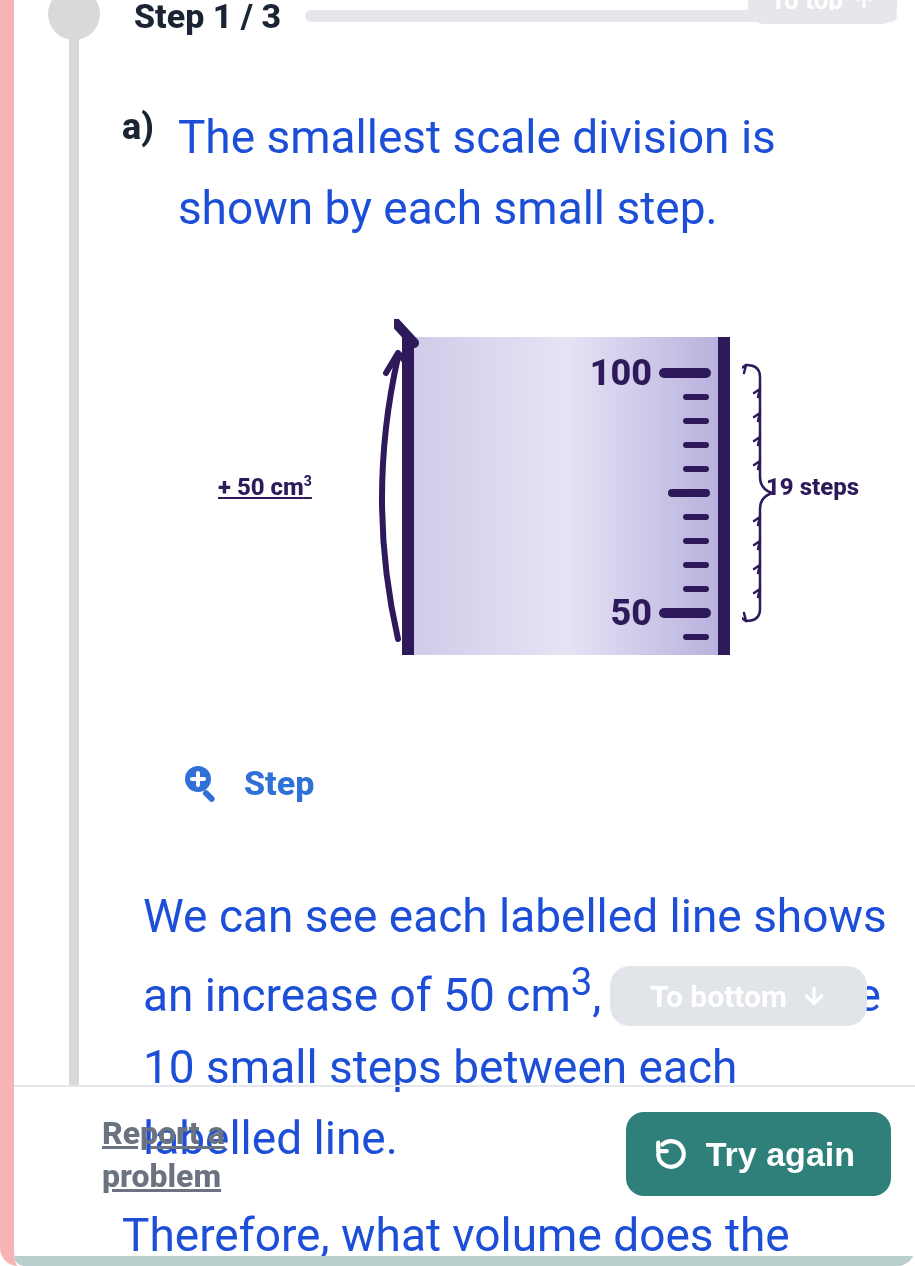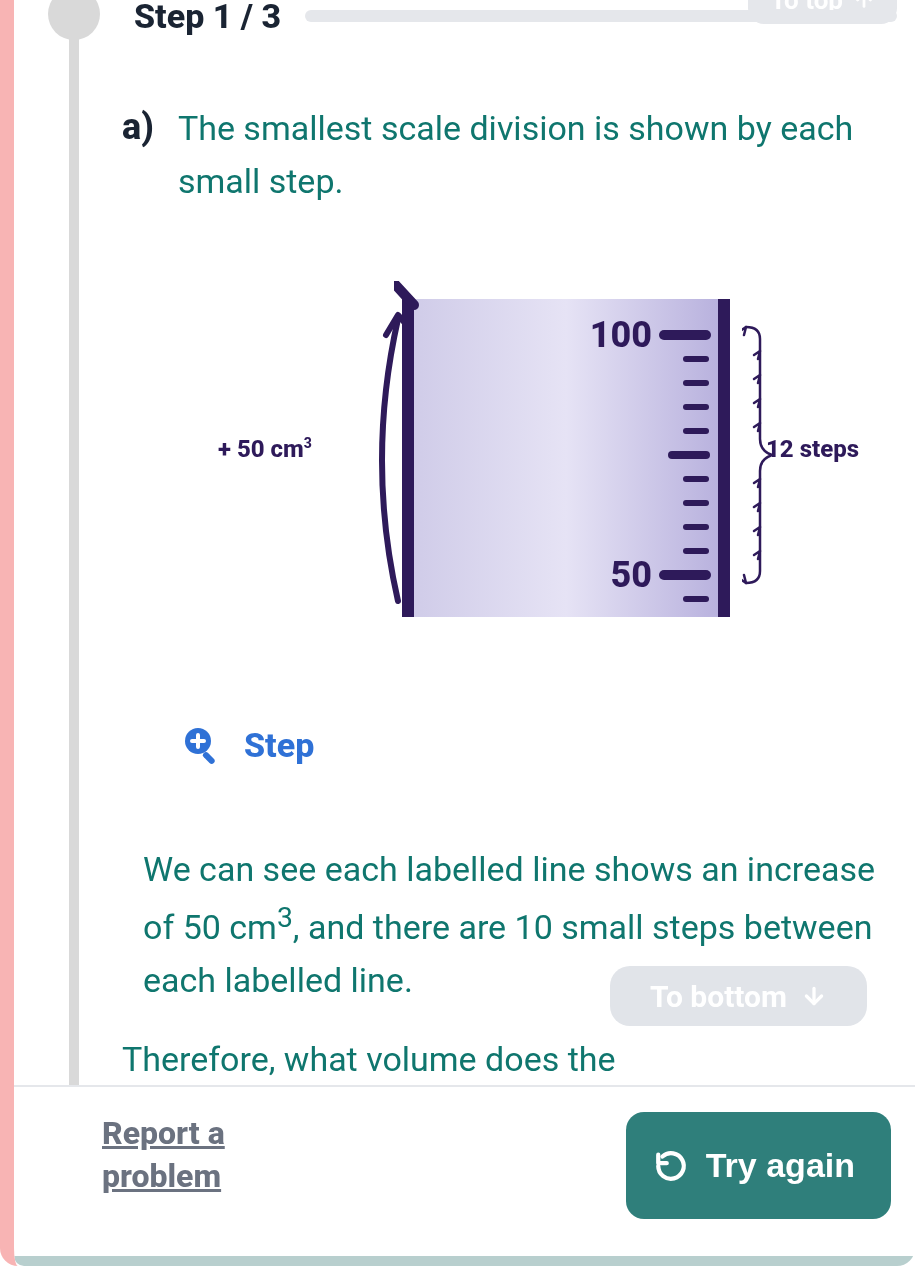--- a/index.html
+++ b/index.html
@@ -72,36 +72,37 @@
     padding: 0 22px;
   }
   .content {
     position: absolute;
     left: 108px;
     right: 24px;
     top: 102px;
   }
   .qrow { display: flex; align-items: flex-start; gap: 24px; }
   .part-label { font-size: 36px; font-weight: 800; color: #1a2433; line-height: 1.4; }
-  .para { font-size: 34px; color: #0f766e; line-height: 1.55; }
+  .para { font-size: 46px; color: #1d4ed8; line-height: 1.55; }
   .qtext { flex: 1; }
   .figwrap {
     position: relative;
     margin-top: 84px;
     margin-left: 60px;
     height: 370px;
   }
   .left-annot {
     position: absolute;
     left: 36px;
     top: 144px;
     color: #2e1a5a;
     font-size: 24px;
     font-weight: 800;
     white-space: nowrap;
+    text-decoration: underline;
   }
   .left-annot sup { font-size: 14px; }
   .arc {
     position: absolute;
     left: 176px;
     top: 10px;
     width: 60px;
     height: 310px;
   }
   .right-annot {
@@ -175,21 +176,21 @@
     line-height: 1.35;
     max-width: 200px;
   }
   .try-btn {
     background: #2f7f7b;
     color: #fff;
     font-size: 34px;
     font-weight: 800;
     border: none;
     border-radius: 18px;
-    height: 107px;
+    height: 84px;
     padding: 0 36px 0 28px;
     display: flex; align-items: center; gap: 18px;
     cursor: pointer;
   }
   .retry-icon { width: 34px; height: 34px; }
 </style>
 </head>
 <body>
 
 <div class="outer">
@@ -264,21 +265,21 @@
           <path d="M18 54 L12 58 M18 54 L16 62"></path>
           <path d="M18 78 L12 82 M18 78 L16 86"></path>
           <path d="M18 102 L12 106 M18 102 L16 110"></path>
           <path d="M18 158 L12 162 M18 158 L16 166"></path>
           <path d="M18 182 L12 186 M18 182 L16 190"></path>
           <path d="M18 206 L12 210 M18 206 L16 214"></path>
           <path d="M18 230 L12 234 M18 230 L16 238"></path>
           <path d="M4 262 L-2 258 M4 262 L2 254"></path>
         </g>
       </svg>
-      <div class="right-annot">12 steps</div>
+      <div class="right-annot">19 steps</div>
     </div>
 
     <div class="zoomrow">
       <svg class="zoom-icon" viewBox="0 0 40 40">
         <circle cx="16" cy="16" r="13" fill="#2f71d6"></circle>
         <rect x="24" y="26" width="14" height="6" rx="3" transform="rotate(45 24 26)" fill="#2f71d6"></rect>
         <path d="M16 10v12M10 16h12" stroke="#fff" stroke-width="4" stroke-linecap="round"></path>
       </svg>
       <span class="zoom-label">Step</span>
     </div>

